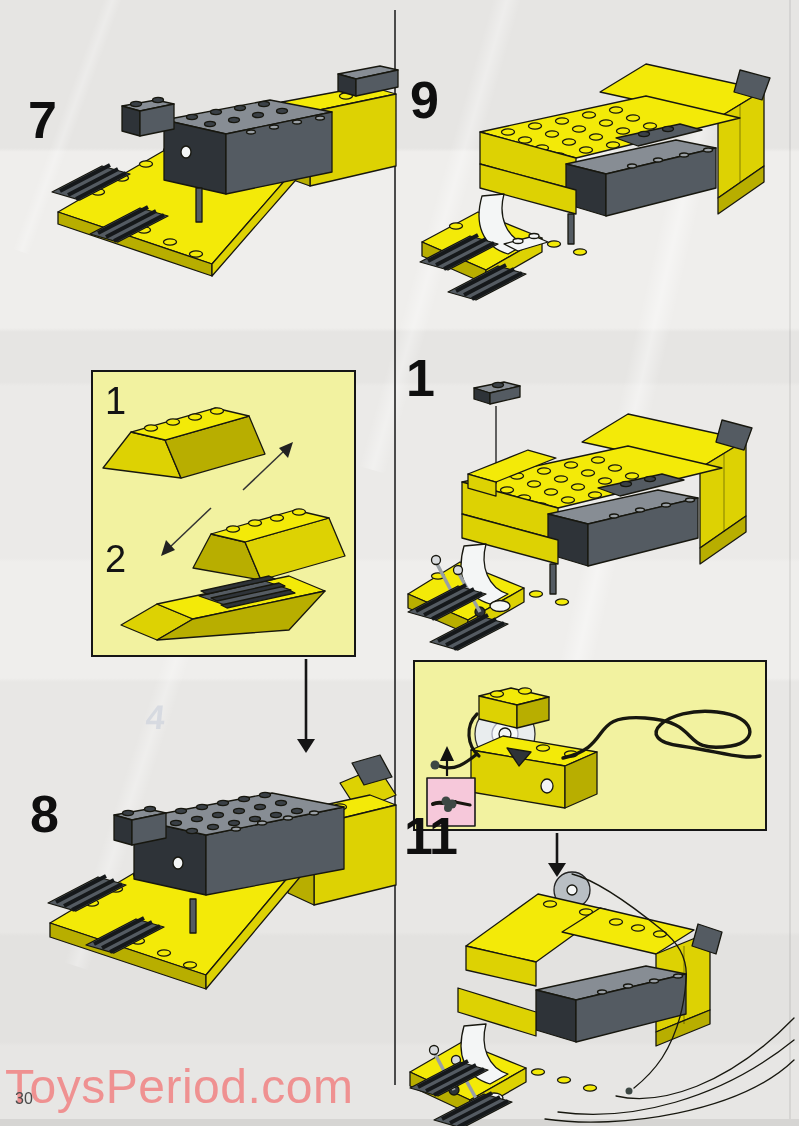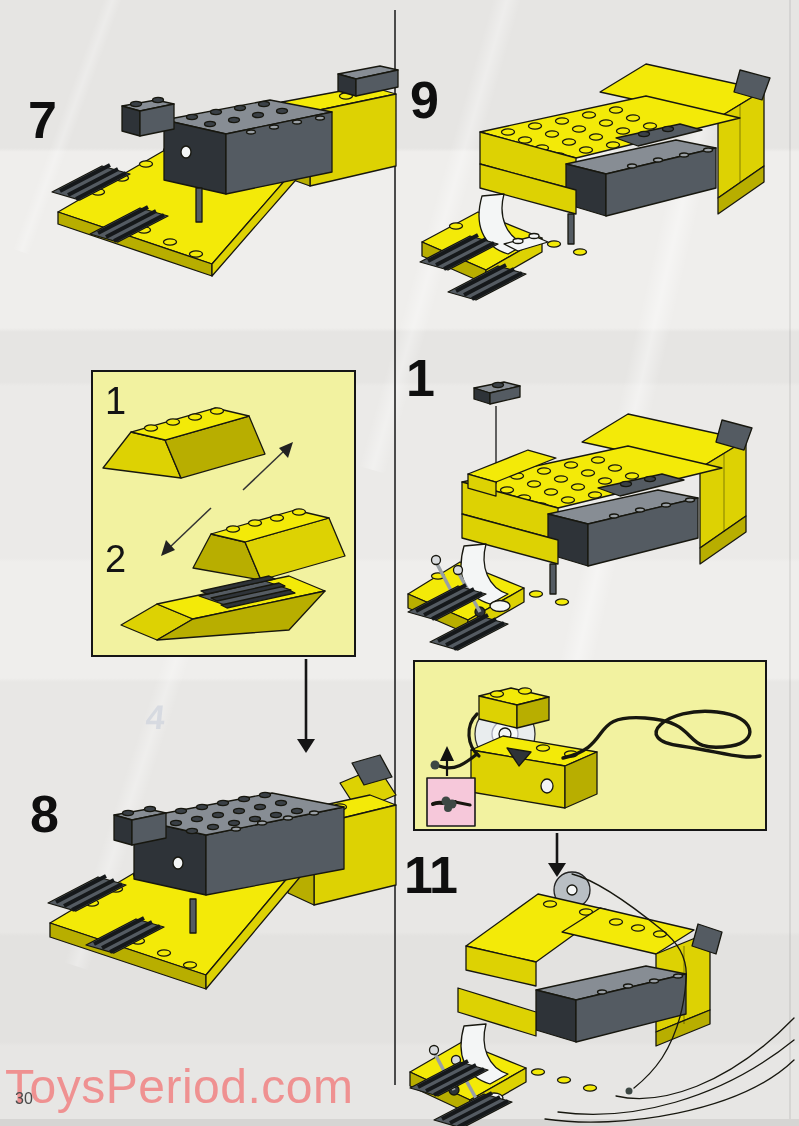--- a/index.html
+++ b/index.html
@@ -409,21 +409,21 @@
       <line x1="32" y1="114" x2="32" y2="98" style="stroke:#111;stroke-width:2.2"></line>
       <polygon points="25,99 39,99 32,84" style="fill:#111;stroke:none"></polygon>
     </g>
   </svg>
 
   <svg class="arrow-svg" style="left:546px;top:833px" width="22" height="44" viewBox="0 0 22 44">
     <line x1="11" y1="0" x2="11" y2="30"></line>
     <polygon points="2,30 20,30 11,44"></polygon>
   </svg>
 
-  <div class="step-num" style="left:404px;top:849px;">11</div>
+  <div class="step-num" style="left:404px;top:810px;">11</div>
   <svg class="model-svg" style="left:410px;top:860px" width="385" height="262" viewBox="0 0 385 262">
     <g>
       <circle cx="162" cy="30" r="18" style="fill:#b9bfc4;stroke:#222"></circle>
       <circle class="wt" cx="162" cy="30" r="5"></circle>
     </g>
     <g>
       <polygon class="y1" points="56,86 128,34 198,50 126,102"></polygon>
       <polygon class="y2" points="56,86 126,102 126,126 56,110"></polygon>
       <use href="#stud-y" x="140" y="44"></use>
         <use href="#stud-y" x="176" y="52"></use>

